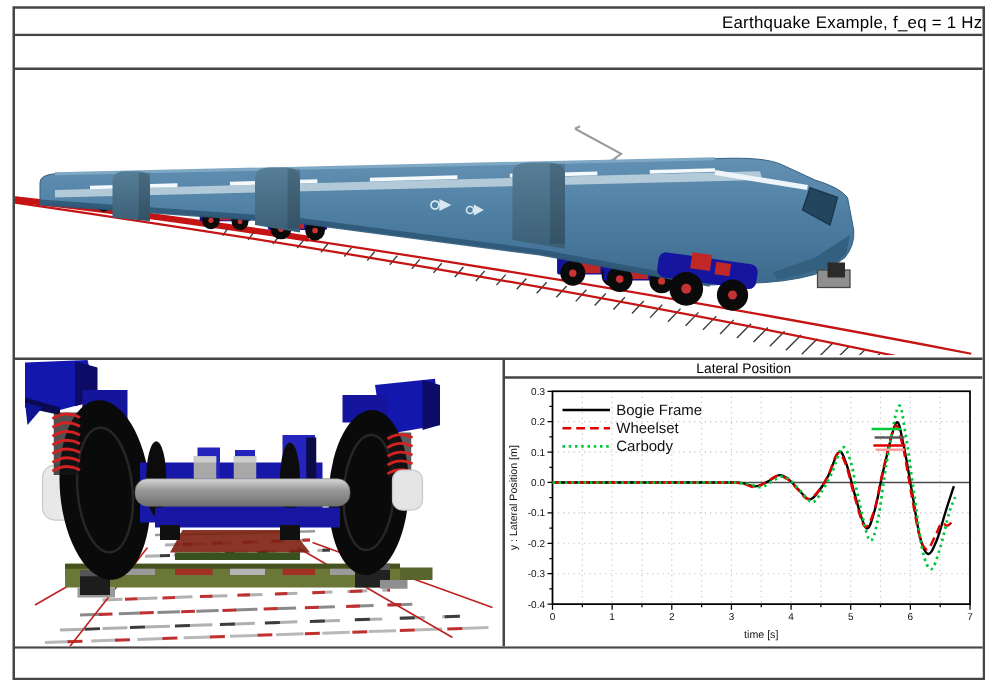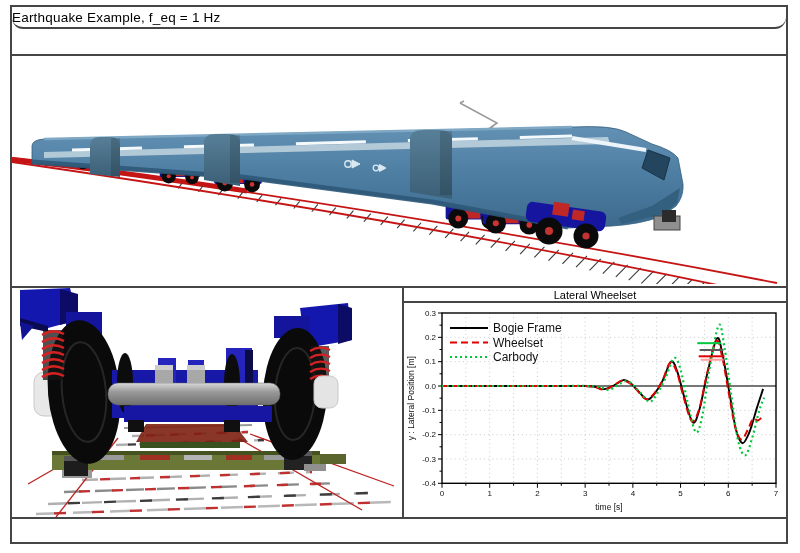--- a/index.html
+++ b/index.html
@@ -1,21 +1,21 @@
 <!DOCTYPE html>
 <html><head>
 <meta charset="utf-8">
 <style>
   html,body{margin:0;padding:0;background:#fff;}
   body{width:800px;height:553px;overflow:hidden;font-family:"Liberation Sans",sans-serif;}
   .page{position:relative;width:800px;height:553px;background:#fff;}
   .frame{position:absolute;left:10px;top:5px;width:778px;height:539px;box-sizing:border-box;
          border:2px solid #454545;background:#fff;display:flex;flex-direction:column;}
   .title-bar{height:20px;flex:0 0 auto;border-bottom:2px solid #454545;display:flex;
-             align-items:center;justify-content:flex-start;font-size:13.5px;color:#000;letter-spacing:.2px;border-radius:11px;}
+             align-items:center;justify-content:flex-end;font-size:13.5px;color:#000;letter-spacing:.2px;}
   .header-strip{height:25px;flex:0 0 auto;border-bottom:2px solid #454545;background:#fff;}
   .train-panel{height:230px;flex:0 0 auto;border-bottom:2px solid #454545;position:relative;overflow:hidden;background:#fff;}
   .bottom-row{height:229px;flex:0 0 auto;border-bottom:2px solid #454545;display:flex;}
   .wheelset-panel{width:390px;flex:0 0 auto;border-right:2px solid #454545;position:relative;overflow:hidden;background:#fff;}
   .chart-panel{flex:1;display:flex;flex-direction:column;background:#fff;overflow:hidden;}
   .chart-title{height:13px;flex:0 0 auto;border-bottom:2px solid #454545;display:flex;align-items:center;
                justify-content:center;font-size:11px;color:#000;}
   .chart-body{flex:1;position:relative;}
   .footer-strip{flex:1;background:#fff;}
   svg{display:block;}
@@ -266,21 +266,21 @@
             <rect x="112" y="118" width="148" height="16" fill="#1616a2"></rect>
             <rect x="116" y="132" width="16" height="12" fill="#101010"></rect>
             <rect x="212" y="132" width="16" height="12" fill="#101010"></rect>
           </g>
 
           <rect x="302" y="88" width="24" height="32" rx="8" fill="#e4e4e4" stroke="#c9c9c9"></rect>
         </svg>
       </div>
 
       <div class="chart-panel">
-        <div class="chart-title">Lateral Wheelset</div>
+        <div class="chart-title">Lateral Position</div>
         <div class="chart-body">
           <svg id="chart-svg" width="382" height="214" viewBox="0 0 382 214">
               <g stroke="#c4c4c4" stroke-width="0.9" stroke-dasharray="1 3.2">
                 <line x1="61.857142857142854" y1="10" x2="61.857142857142854" y2="180.3"></line>
                 <line x1="85.71428571428571" y1="10" x2="85.71428571428571" y2="180.3"></line>
                 <line x1="109.57142857142857" y1="10" x2="109.57142857142857" y2="180.3"></line>
                 <line x1="133.42857142857142" y1="10" x2="133.42857142857142" y2="180.3"></line>
                 <line x1="157.28571428571428" y1="10" x2="157.28571428571428" y2="180.3"></line>
                 <line x1="181.14285714285714" y1="10" x2="181.14285714285714" y2="180.3"></line>
                 <line x1="205" y1="10" x2="205" y2="180.3"></line>

